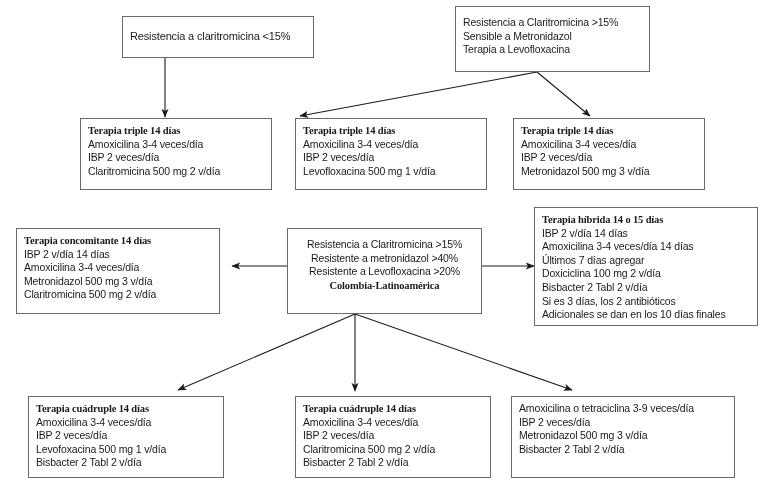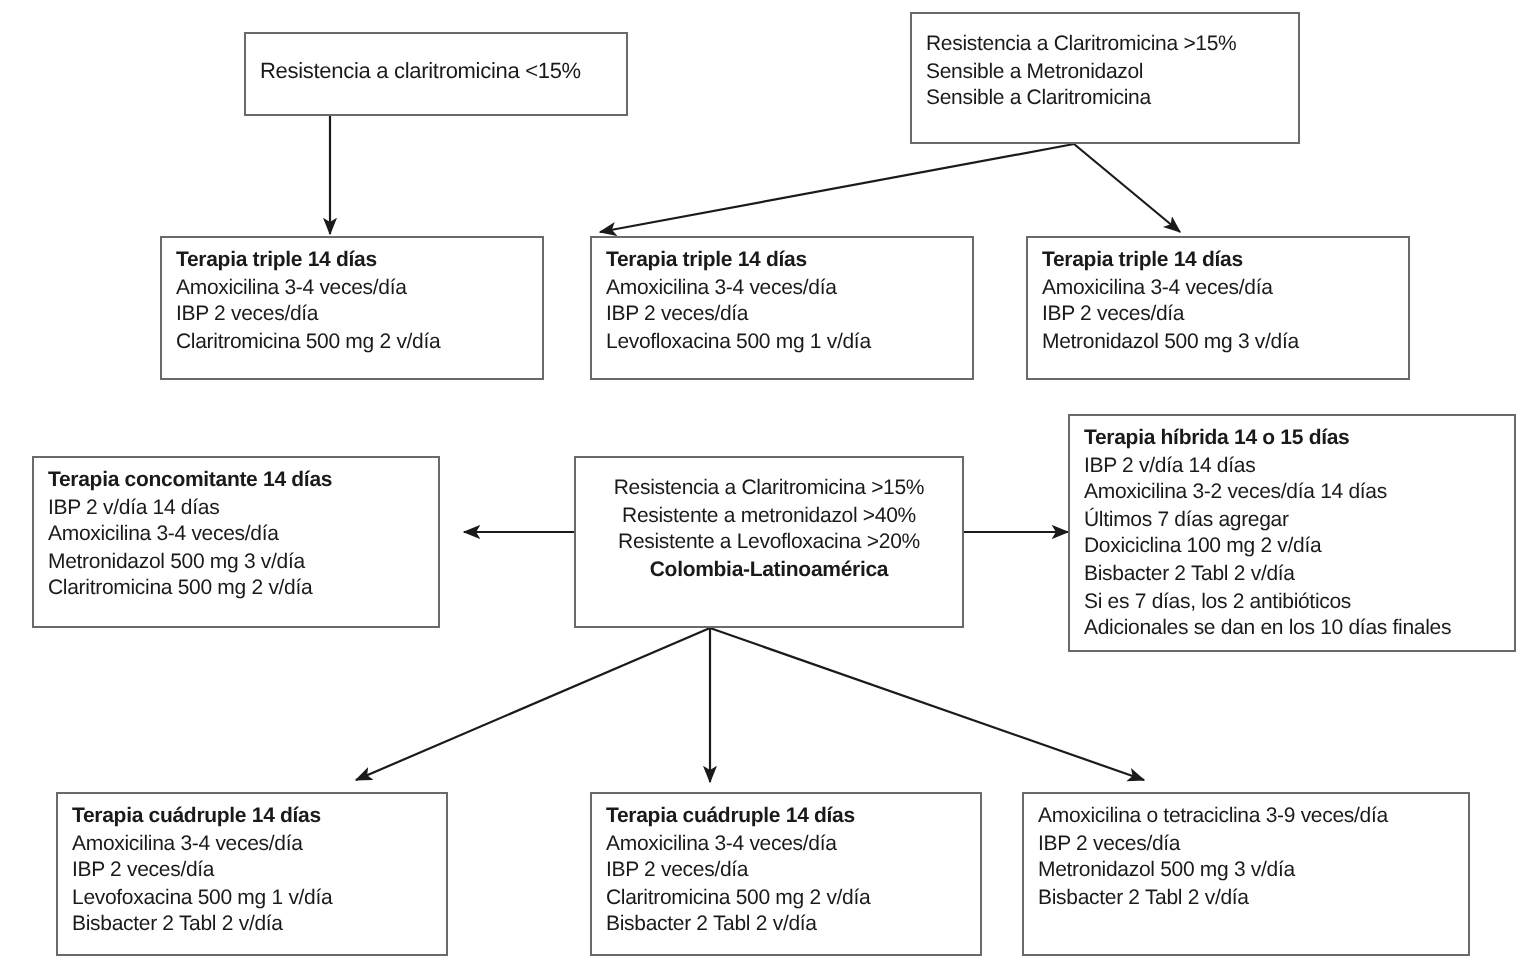--- a/index.html
+++ b/index.html
@@ -18,21 +18,21 @@
     background:#ffffff;
     padding:5px 7px;
     color:#1a1a1a;
   }
   .line{
     font-size:10.5px;
     line-height:13.6px;
     white-space:nowrap;
     letter-spacing:-0.15px;
   }
-  .line.b{font-weight:bold;}
+  .line.b{font-weight:bold;font-family:Liberation Serif, serif;}
   .node.center .line{text-align:center;}
   .node.single{display:flex;align-items:center;}
   .node.single .line{font-size:11px;}
 </style>
 </head>
 <body>
 
 <div id="canvas">
 
   <svg class="edges" viewBox="0 0 768 489">
@@ -59,21 +59,21 @@
     <line x1="355" y1="314" x2="572" y2="390" stroke="#1a1a1a" stroke-width="1.1" marker-end="url(#ah)"></line>
   </svg>
 
   <div class="node single" style="left:78px;top:16px;width:192px;height:42px;margin-left:44px;">
     <div class="line">Resistencia a claritromicina &lt;15%</div>
   </div>
 
   <div class="node" style="left:455px;top:6px;width:195px;height:66px;padding-top:9px;">
     <div class="line">Resistencia a Claritromicina &gt;15%</div>
     <div class="line">Sensible a Metronidazol</div>
-    <div class="line">Sensible a Claritromicina</div>
+    <div class="line">Terapia a Levofloxacina</div>
   </div>
 
   <div class="node" style="left:80px;top:118px;width:192px;height:72px;">
     <div class="line b">Terapia triple 14 días</div>
     <div class="line">Amoxicilina 3-4 veces/día</div>
     <div class="line">IBP 2 veces/día</div>
     <div class="line">Claritromicina 500 mg 2 v/día</div>
   </div>
 
   <div class="node" style="left:295px;top:118px;width:192px;height:72px;">
@@ -101,25 +101,25 @@
   <div class="node center" style="left:287px;top:228px;width:195px;height:86px;padding-top:9px;">
     <div class="line">Resistencia a Claritromicina &gt;15%</div>
     <div class="line">Resistente a metronidazol &gt;40%</div>
     <div class="line">Resistente a Levofloxacina &gt;20%</div>
     <div class="line b">Colombia-Latinoamérica</div>
   </div>
 
   <div class="node" style="left:534px;top:207px;width:224px;height:119px;">
     <div class="line b">Terapia híbrida 14 o 15 días</div>
     <div class="line">IBP 2 v/día 14 días</div>
-    <div class="line">Amoxicilina 3-2 veces/día 14 días</div>
+    <div class="line">Amoxicilina 3-4 veces/día 14 días</div>
     <div class="line">Últimos 7 días agregar</div>
     <div class="line">Doxiciclina 100 mg 2 v/día</div>
     <div class="line">Bisbacter 2 Tabl 2 v/día</div>
-    <div class="line">Si es 7 días, los 2 antibióticos</div>
+    <div class="line">Si es 3 días, los 2 antibióticos</div>
     <div class="line">Adicionales se dan en los 10 días finales</div>
   </div>
 
   <div class="node" style="left:28px;top:396px;width:196px;height:82px;">
     <div class="line b">Terapia cuádruple 14 días</div>
     <div class="line">Amoxicilina 3-4 veces/día</div>
     <div class="line">IBP 2 veces/día</div>
     <div class="line">Levofoxacina 500 mg 1 v/día</div>
     <div class="line">Bisbacter 2 Tabl 2 v/día</div>
   </div>

